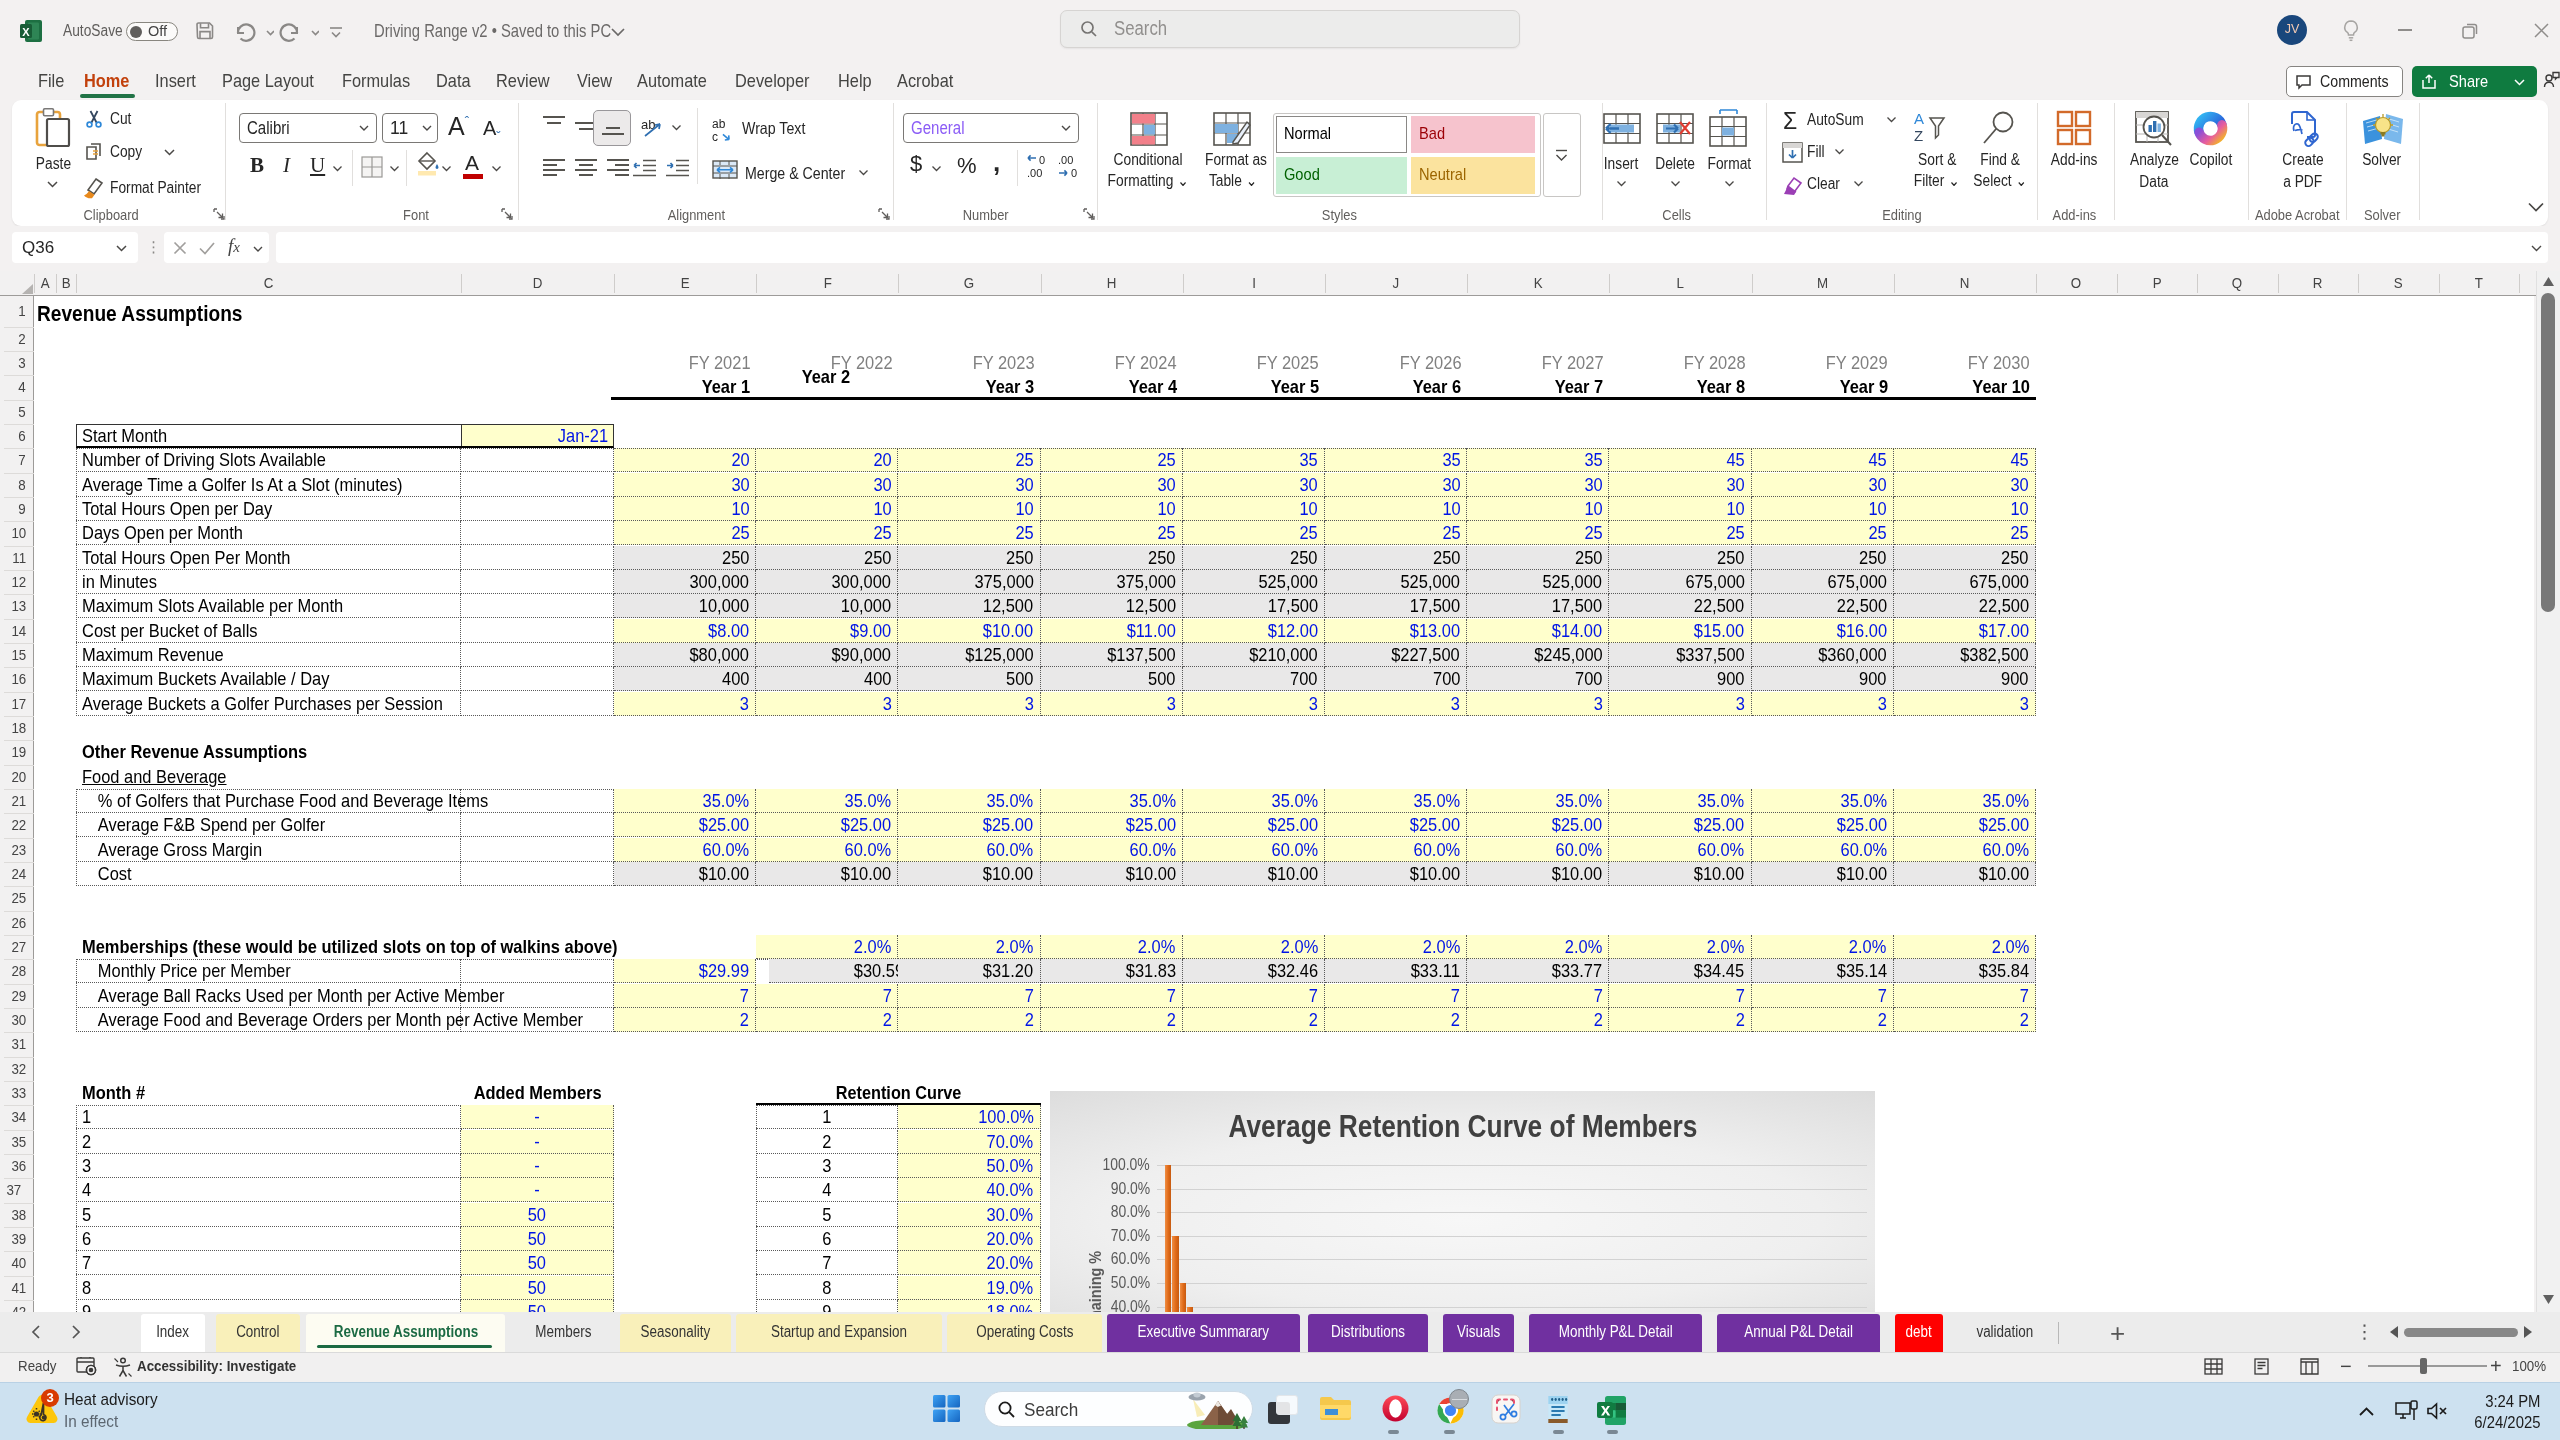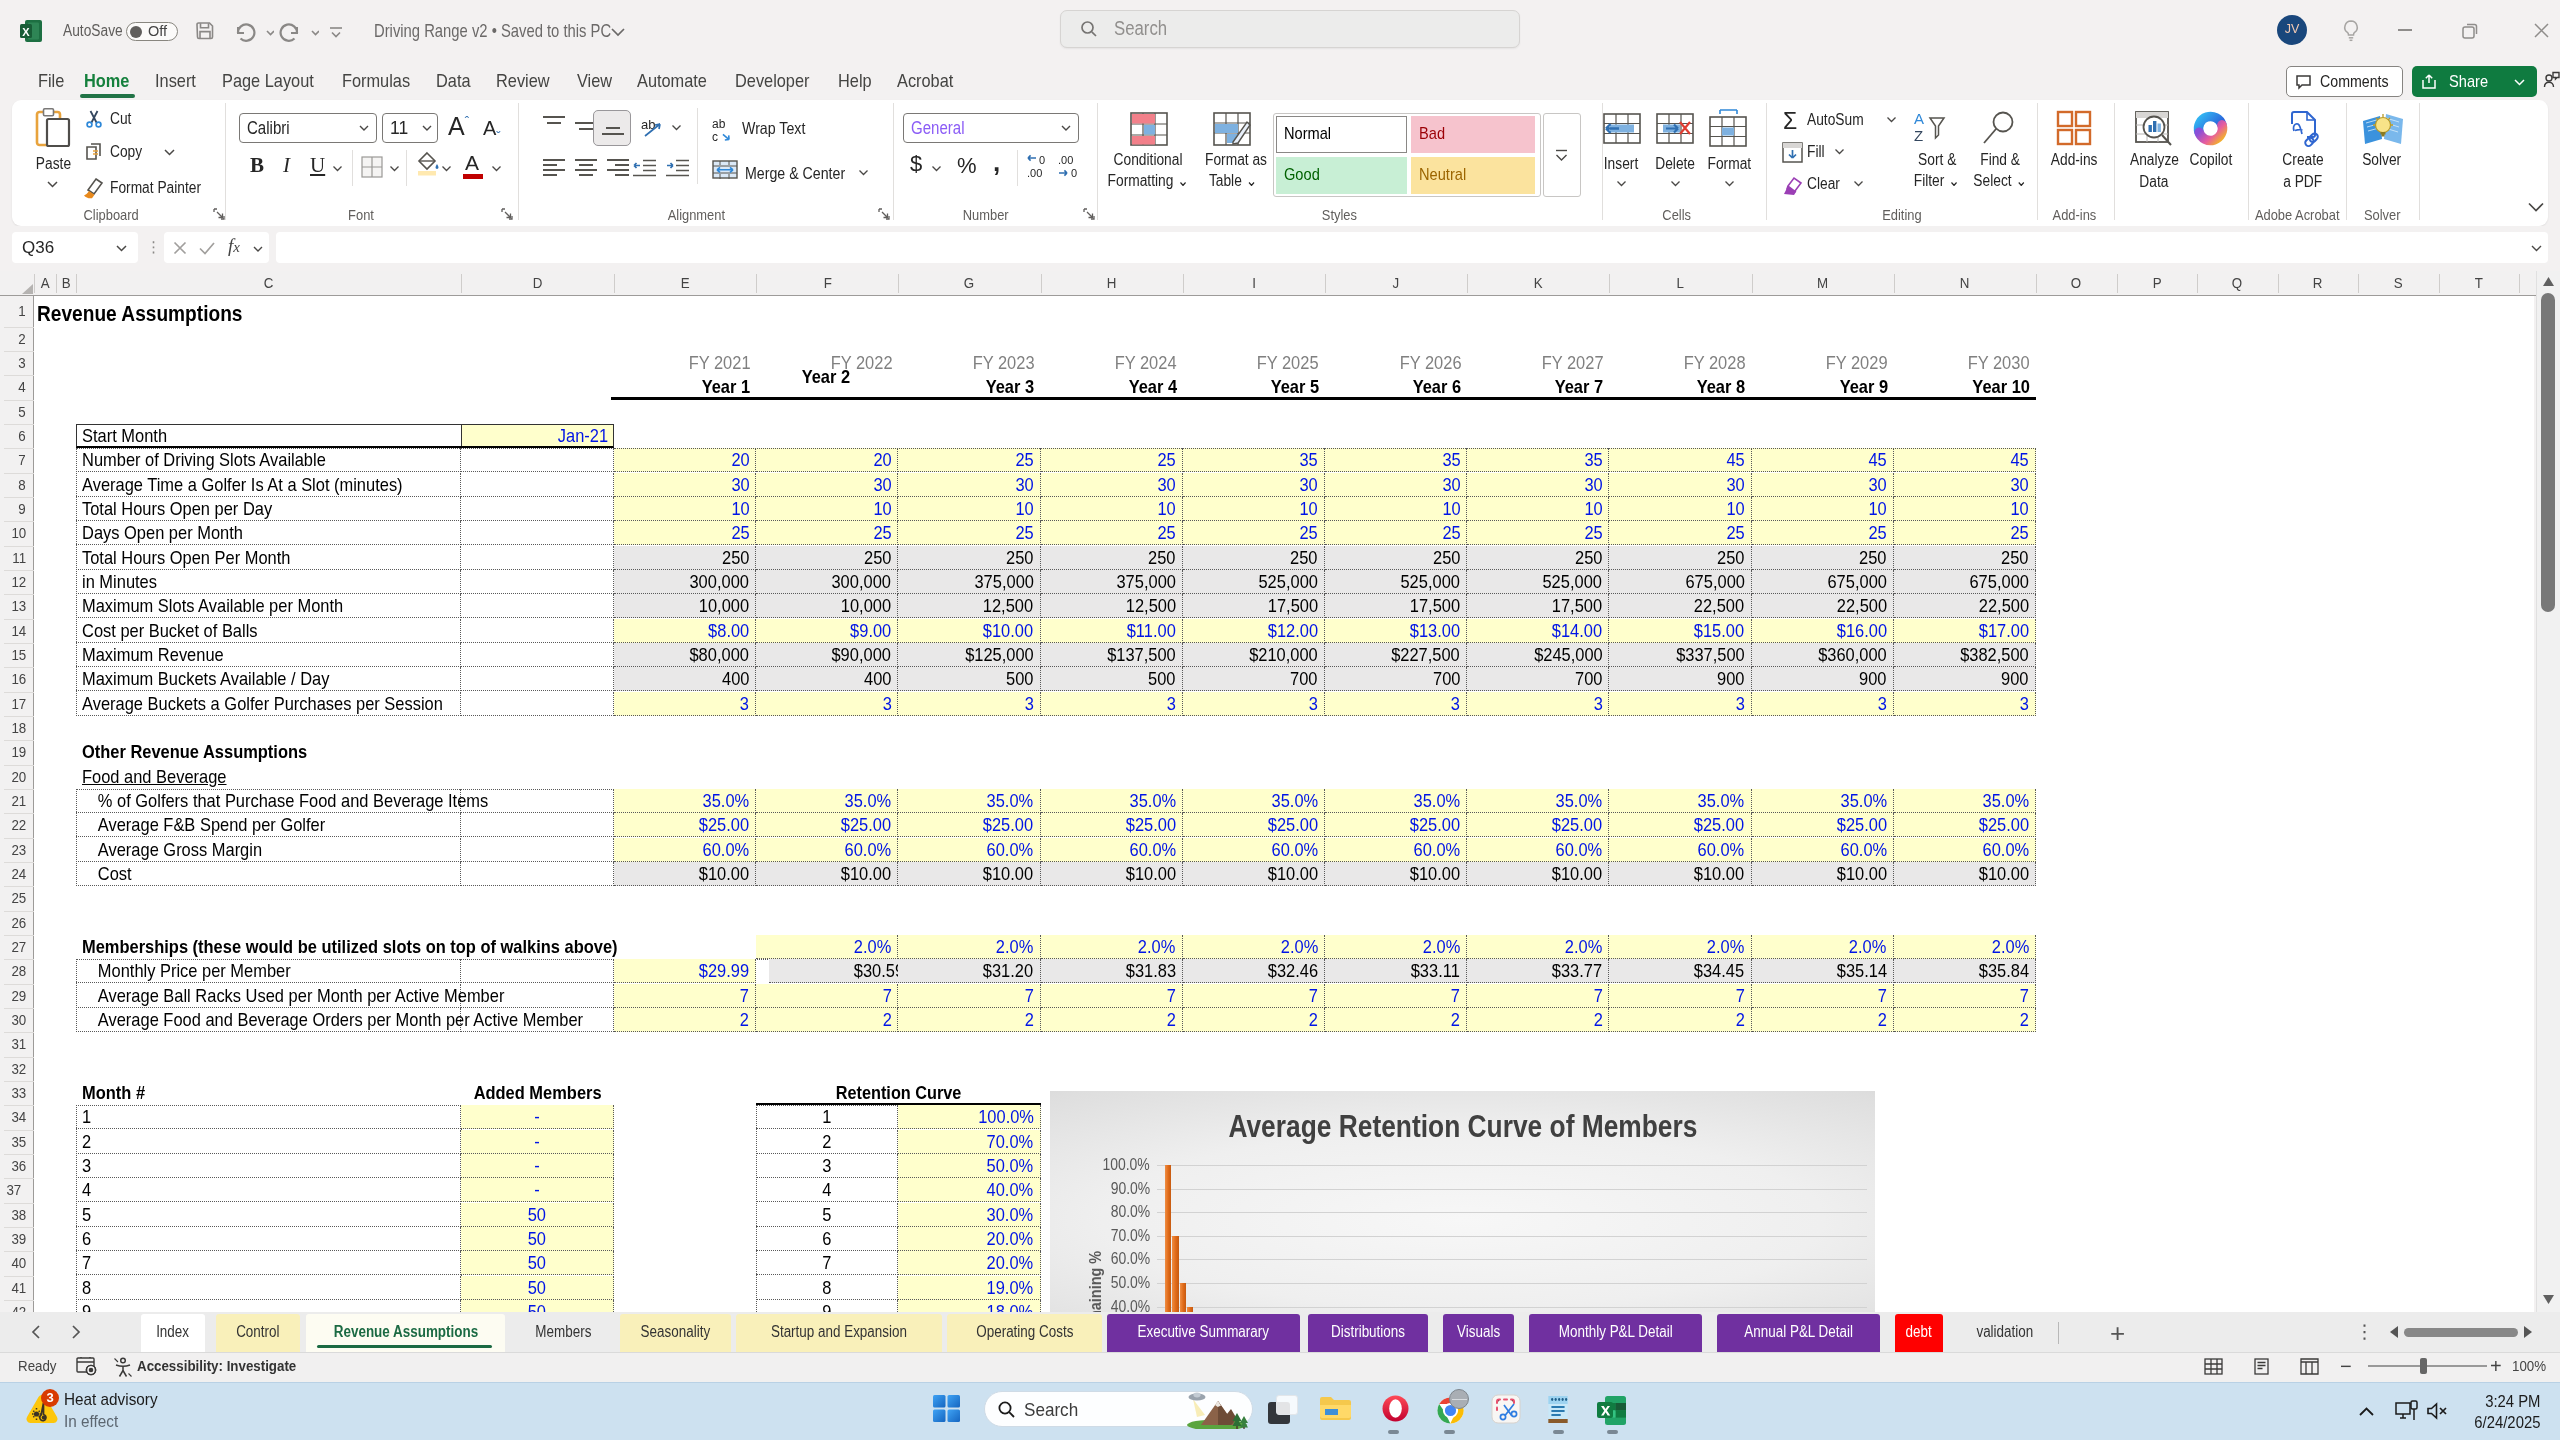--- a/index.html
+++ b/index.html
@@ -69,21 +69,21 @@
 </svg>
 <div class="abs" style="left:2398px;top:29px;width:14px;height:1.8px;background:#8f8d8b"></div>
 <svg class="abs" style="left:2461px;top:22px" width="18" height="18" viewBox="0 0 18 18" fill="none" stroke="#8f8d8b" stroke-width="1.5">
 <rect x="2" y="5" width="11" height="11" rx="2"></rect>
     <path d="M6 2.5 h7.5 a2 2 0 0 1 2 2 V12"></path>
 </svg>
 <svg class="abs" style="left:2533px;top:22px" width="17" height="17" viewBox="0 0 17 17" fill="none" stroke="#8f8d8b" stroke-width="1.5">
 <path d="M2 2 L15 15 M15 2 L2 15"></path>
   </svg>
 <div class="abs" style="left:38px;top:70px;width:32px;height:26px;font-size:19px;color:#444442;font-weight:normal"><span class="sq">File</span></div>
-<div class="abs" style="left:84px;top:70px;width:57px;height:26px;font-size:19px;color:#15803d;font-weight:bold"><span class="sq">Home</span></div>
+<div class="abs" style="left:84px;top:70px;width:57px;height:26px;font-size:19px;color:#c2410c;font-weight:bold"><span class="sq">Home</span></div>
 <div class="abs" style="left:155px;top:70px;width:53px;height:26px;font-size:19px;color:#444442;font-weight:normal"><span class="sq">Insert</span></div>
 <div class="abs" style="left:222px;top:70px;width:103px;height:26px;font-size:19px;color:#444442;font-weight:normal"><span class="sq">Page Layout</span></div>
 <div class="abs" style="left:342px;top:70px;width:78px;height:26px;font-size:19px;color:#444442;font-weight:normal"><span class="sq">Formulas</span></div>
 <div class="abs" style="left:436px;top:70px;width:45px;height:26px;font-size:19px;color:#444442;font-weight:normal"><span class="sq">Data</span></div>
 <div class="abs" style="left:496px;top:70px;width:65px;height:26px;font-size:19px;color:#444442;font-weight:normal"><span class="sq">Review</span></div>
 <div class="abs" style="left:577px;top:70px;width:45px;height:26px;font-size:19px;color:#444442;font-weight:normal"><span class="sq">View</span></div>
 <div class="abs" style="left:637px;top:70px;width:83px;height:26px;font-size:19px;color:#444442;font-weight:normal"><span class="sq">Automate</span></div>
 <div class="abs" style="left:735px;top:70px;width:87px;height:26px;font-size:19px;color:#444442;font-weight:normal"><span class="sq">Developer</span></div>
 <div class="abs" style="left:838px;top:70px;width:44px;height:26px;font-size:19px;color:#444442;font-weight:normal"><span class="sq">Help</span></div>
 <div class="abs" style="left:897px;top:70px;width:70px;height:26px;font-size:19px;color:#444442;font-weight:normal"><span class="sq">Acrobat</span></div>
@@ -113,21 +113,21 @@
 <div class="abs" style="left:893px;top:103px;width:1px;height:117px;background:#e1dfdd"></div>
 <div class="abs" style="left:1097px;top:103px;width:1px;height:117px;background:#e1dfdd"></div>
 <div class="abs" style="left:1602px;top:103px;width:1px;height:117px;background:#e1dfdd"></div>
 <div class="abs" style="left:1766px;top:103px;width:1px;height:117px;background:#e1dfdd"></div>
 <div class="abs" style="left:2037px;top:103px;width:1px;height:117px;background:#e1dfdd"></div>
 <div class="abs" style="left:2114px;top:103px;width:1px;height:117px;background:#e1dfdd"></div>
 <div class="abs" style="left:2248px;top:103px;width:1px;height:117px;background:#e1dfdd"></div>
 <div class="abs" style="left:2346px;top:103px;width:1px;height:117px;background:#e1dfdd"></div>
 <div class="abs" style="left:2419px;top:103px;width:1px;height:117px;background:#e1dfdd"></div>
 <div class="abs" style="left:41px;top:206px;width:140px;text-align:center;font-size:15px;color:#605e5c"><span class="sqc">Clipboard</span></div>
-<div class="abs" style="left:291px;top:206px;width:140px;text-align:center;font-size:15px;color:#605e5c"><span class="sqc">Font</span></div>
+<div class="abs" style="left:291px;top:206px;width:140px;text-align:right;font-size:15px;color:#605e5c"><span class="sqc">Font</span></div>
 <div class="abs" style="left:626px;top:206px;width:140px;text-align:center;font-size:15px;color:#605e5c"><span class="sqc">Alignment</span></div>
 <div class="abs" style="left:916px;top:206px;width:140px;text-align:center;font-size:15px;color:#605e5c"><span class="sqc">Number</span></div>
 <div class="abs" style="left:1269px;top:206px;width:140px;text-align:center;font-size:15px;color:#605e5c"><span class="sqc">Styles</span></div>
 <div class="abs" style="left:1607px;top:206px;width:140px;text-align:center;font-size:15px;color:#605e5c"><span class="sqc">Cells</span></div>
 <div class="abs" style="left:1832px;top:206px;width:140px;text-align:center;font-size:15px;color:#605e5c"><span class="sqc">Editing</span></div>
 <div class="abs" style="left:2004px;top:206px;width:140px;text-align:center;font-size:15px;color:#605e5c"><span class="sqc">Add-ins</span></div>
 <div class="abs" style="left:2227px;top:206px;width:140px;text-align:center;font-size:15px;color:#605e5c"><span class="sqc">Adobe Acrobat</span></div>
 <div class="abs" style="left:2312px;top:206px;width:140px;text-align:center;font-size:15px;color:#605e5c"><span class="sqc">Solver</span></div>
 <svg class="abs" style="left:213px;top:208px" width="12" height="12" viewBox="0 0 12 12" fill="none" stroke="#605e5c" stroke-width="1.3">
 <path d="M1 1 h3 M1 1 v3 M11 8 v3 h-3"></path>

